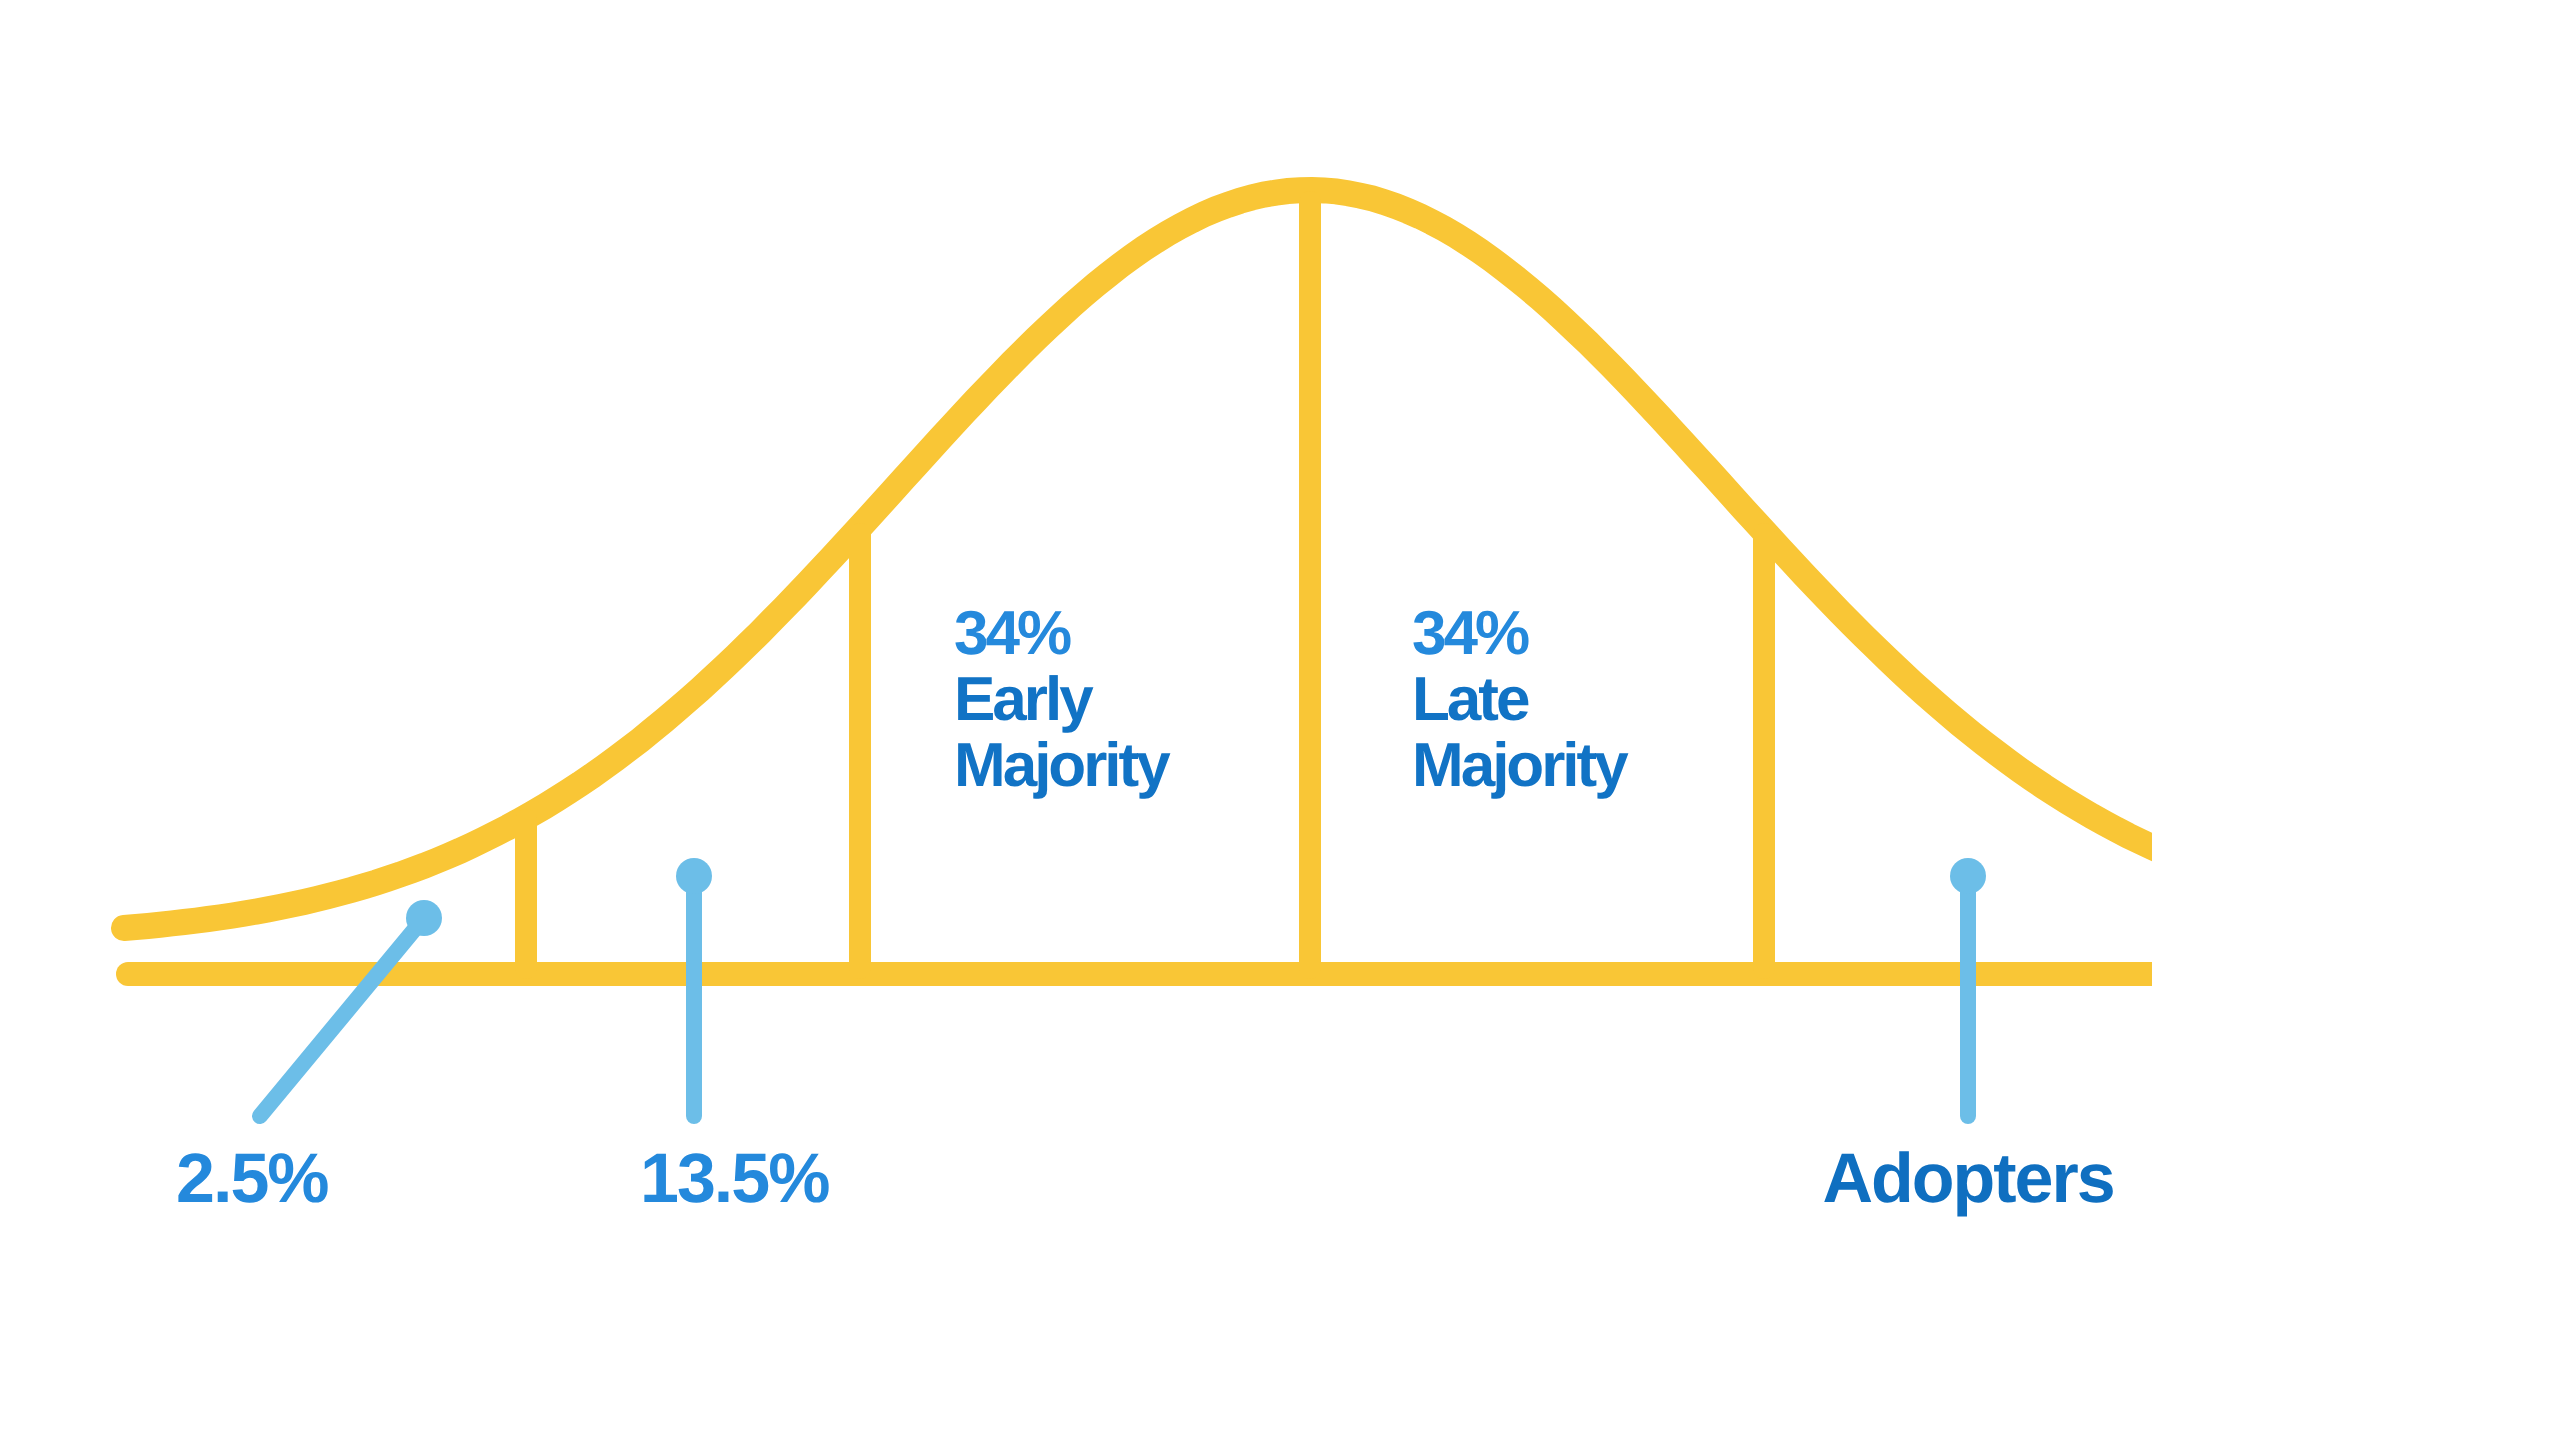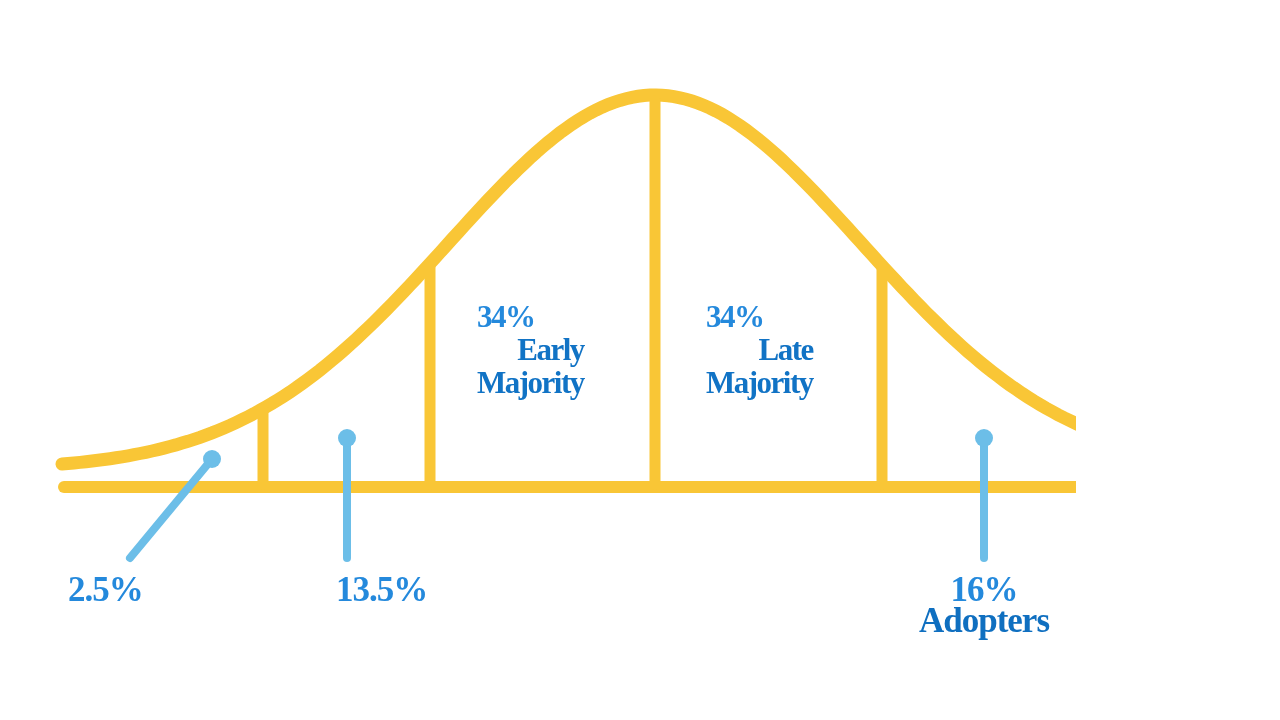--- a/index.html
+++ b/index.html
@@ -6,21 +6,21 @@
     margin: 0;
     padding: 0;
     background: #ffffff;
   }
   .stage {
     position: relative;
     width: 1076px;
     height: 720px;
     background: var(--bg-color, #ffffff);
     overflow: hidden;
-    font-family: Liberation Serif, serif;
+    font-family: Liberation Sans, sans-serif;
   }
   .chart-svg {
     position: absolute;
     left: 0;
     top: 0;
     width: 1280px;
     height: 720px;
   }
   .curve {
     fill: none;
@@ -66,21 +66,20 @@
     top: 574px;
   }
   .mid-label {
     font-size: 31px;
     line-height: 33px;
     letter-spacing: -1.5px;
     top: 300px;
   }
   .mid-label .name {
     color: var(--mid-name-color, #1173C5);
-    text-align: right;
   }
   .centered {
     text-align: center;
     width: 300px;
   }
 </style>
 </head>
 <body>
 
 <div class="stage">
@@ -115,26 +114,25 @@
     <span class="name">Early</span>
     <span class="name">Majority</span>
   </div>
 
   <div class="seg-label mid-label" style="left:706px;">
     <span class="pct">34%</span>
     <span class="name">Late</span>
     <span class="name">Majority</span>
   </div>
 
-  <div class="seg-label bottom-label" style="left:68px;">
+  <div class="seg-label bottom-label" style="left:88px;">
     <span class="pct">2.5%</span>
   </div>
 
-  <div class="seg-label bottom-label" style="left:336px;">
+  <div class="seg-label bottom-label" style="left:320px;">
     <span class="pct">13.5%</span>
   </div>
 
   <div class="seg-label bottom-label centered" style="left:834px;">
-    <span class="pct">16%</span>
     <span class="name">Adopters</span>
   </div>
 
 </div>
 
 </body></html>

